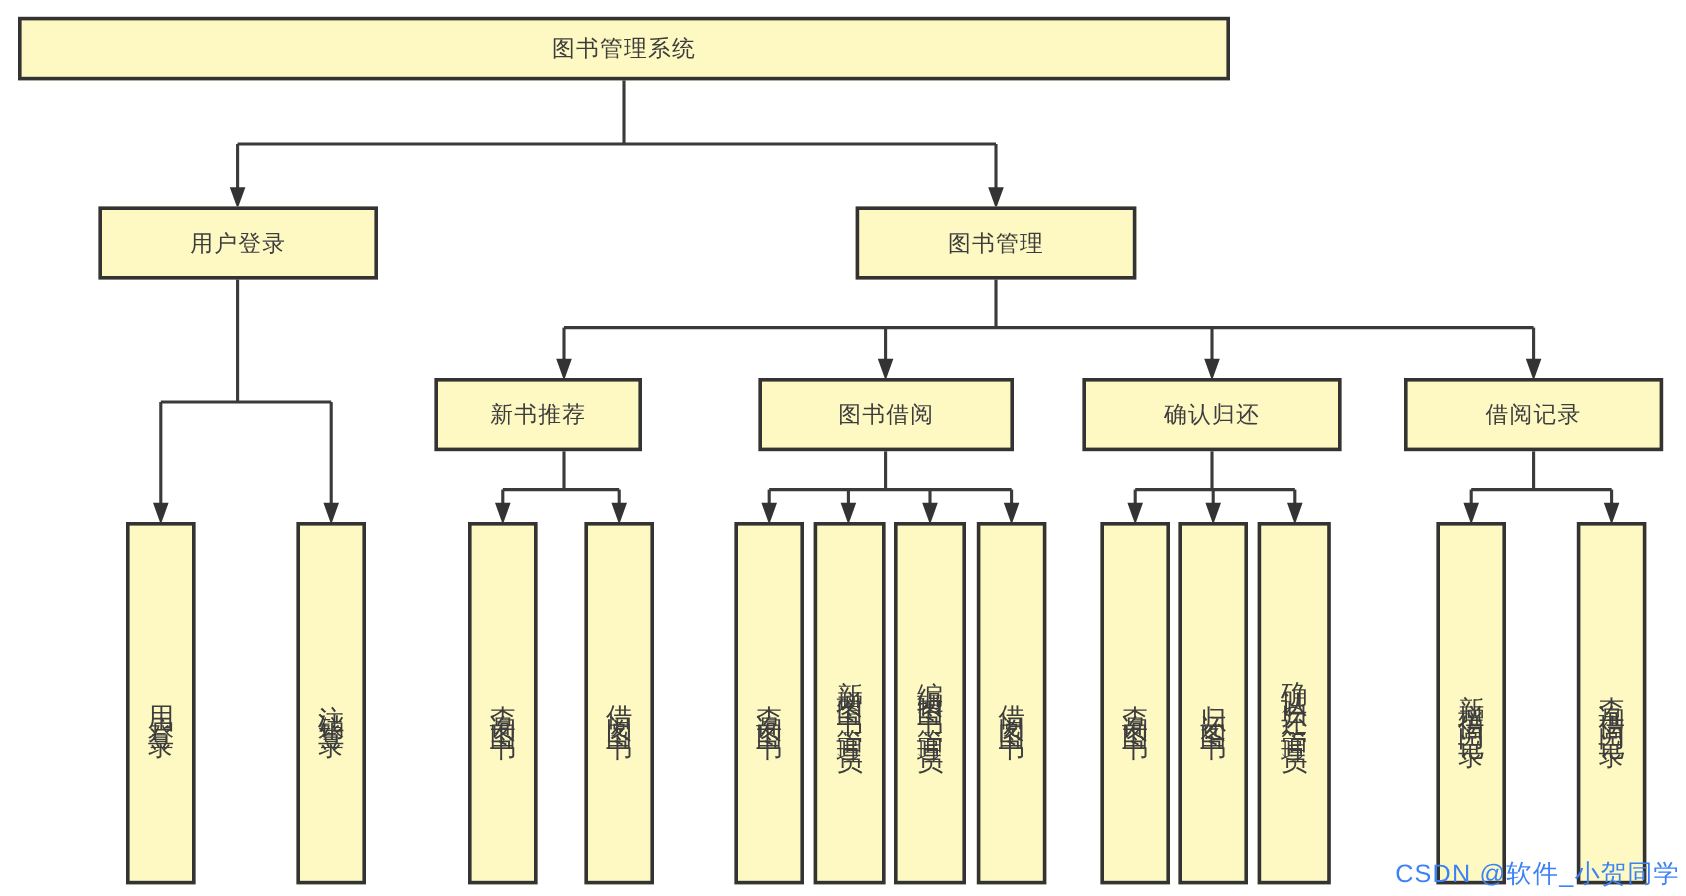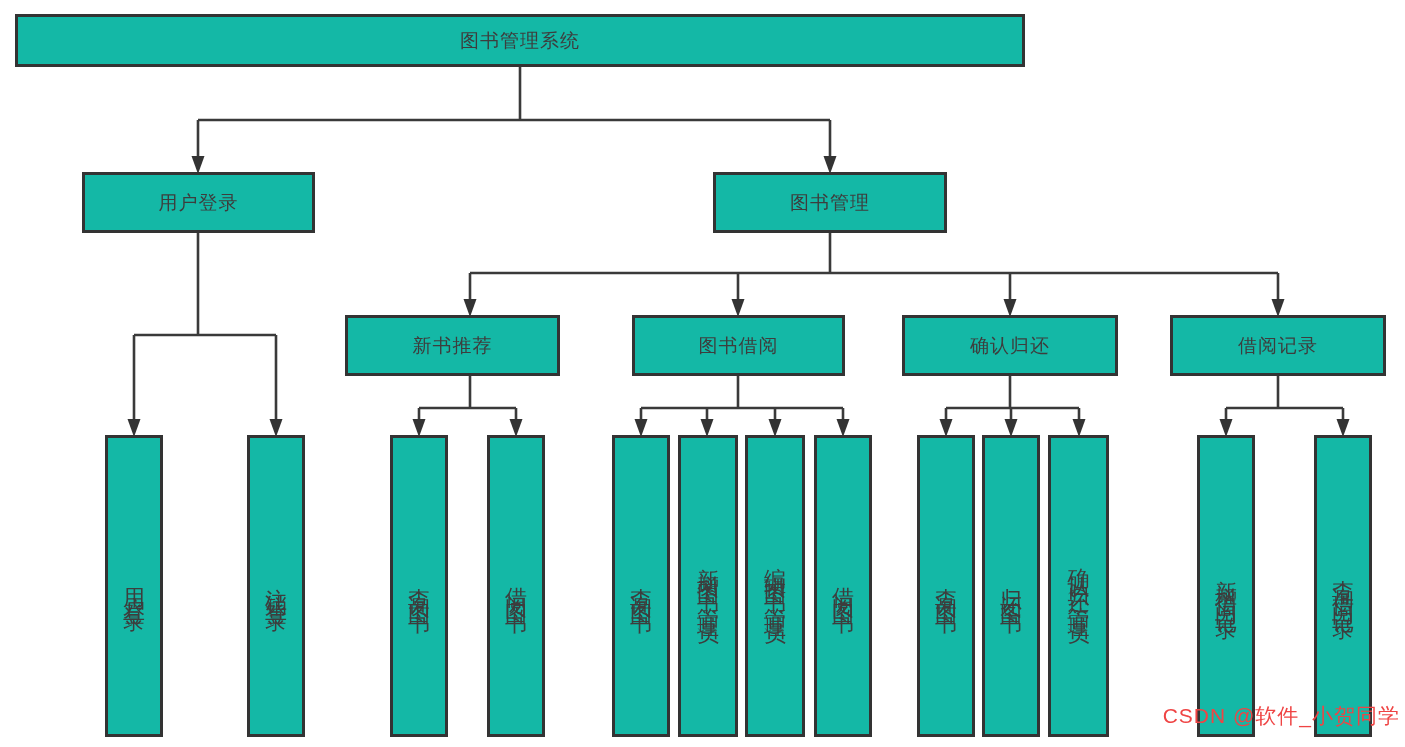--- a/index.html
+++ b/index.html
@@ -20,21 +20,21 @@
     left: 0;
     top: 0;
     width: 1405px;
     height: 747px;
     pointer-events: none;
   }
   .box {
     position: absolute;
     box-sizing: border-box;
     border: 3px solid #333333;
-    background: #14b8a6;
+    background: #fef9c3;
     color: #3d3d3d;
     display: flex;
     align-items: center;
     justify-content: center;
     text-align: center;
   }
   .h-node {
     font-size: 19px;
     letter-spacing: 1px;
     white-space: nowrap;
@@ -47,23 +47,23 @@
     height: 302px;
     writing-mode: vertical-rl;
     text-orientation: mixed;
     font-size: 22px;
     letter-spacing: 8px;
     line-height: 1.1;
   }
   .watermark {
     position: absolute;
     right: 5px;
-    bottom: 17px;
+    bottom: 5px;
     font-size: 21px;
-    color: #ef4444;
+    color: #3b82f6;
     letter-spacing: 1px;
     white-space: nowrap;
   }
   .edge { stroke: #3a3a3a; stroke-width: 2.6; fill: none; }
   .arrowhead { fill: #333333; stroke: none; }
 </style>
 </head>
 <body>
 
 <div id="stage">
@@ -142,21 +142,21 @@
       <path class="edge" d="M1343,408 V421"></path>
       <polygon class="arrowhead" points="1336.5,419 1349.5,419 1343,437"></polygon>
     </g>
   </svg>
 
   <div class="box h-node root-node">图书管理系统</div>
 
   <div class="box h-node" style="left:82px; top:172px; width:233px; height:61px;">用户登录</div>
   <div class="box h-node" style="left:713px; top:172px; width:234px; height:61px;text-align:center;">图书管理</div>
 
-  <div class="box h-node" style="left:345px; top:315px; width:215px; height:61px;">新书推荐</div>
+  <div class="box h-node" style="left:362px; top:315px; width:173px; height:61px;">新书推荐</div>
   <div class="box h-node" style="left:632px; top:315px; width:213px; height:61px;text-align:right;">图书借阅</div>
   <div class="box h-node" style="left:902px; top:315px; width:216px; height:61px;">确认归还</div>
   <div class="box h-node" style="left:1170px; top:315px; width:216px; height:61px;">借阅记录</div>
 
   <div class="box leaf" style="left:105px; width:58px;">用户登录</div>
   <div class="box leaf" style="left:247px; width:58px;">注销登录</div>
   <div class="box leaf" style="left:390px; width:58px;">查询图书</div>
   <div class="box leaf" style="left:487px; width:58px;">借阅图书</div>
   <div class="box leaf" style="left:612px; width:58px;">查询图书</div>
   <div class="box leaf" style="left:678px; width:60px;">新增图书（管理员）</div>

